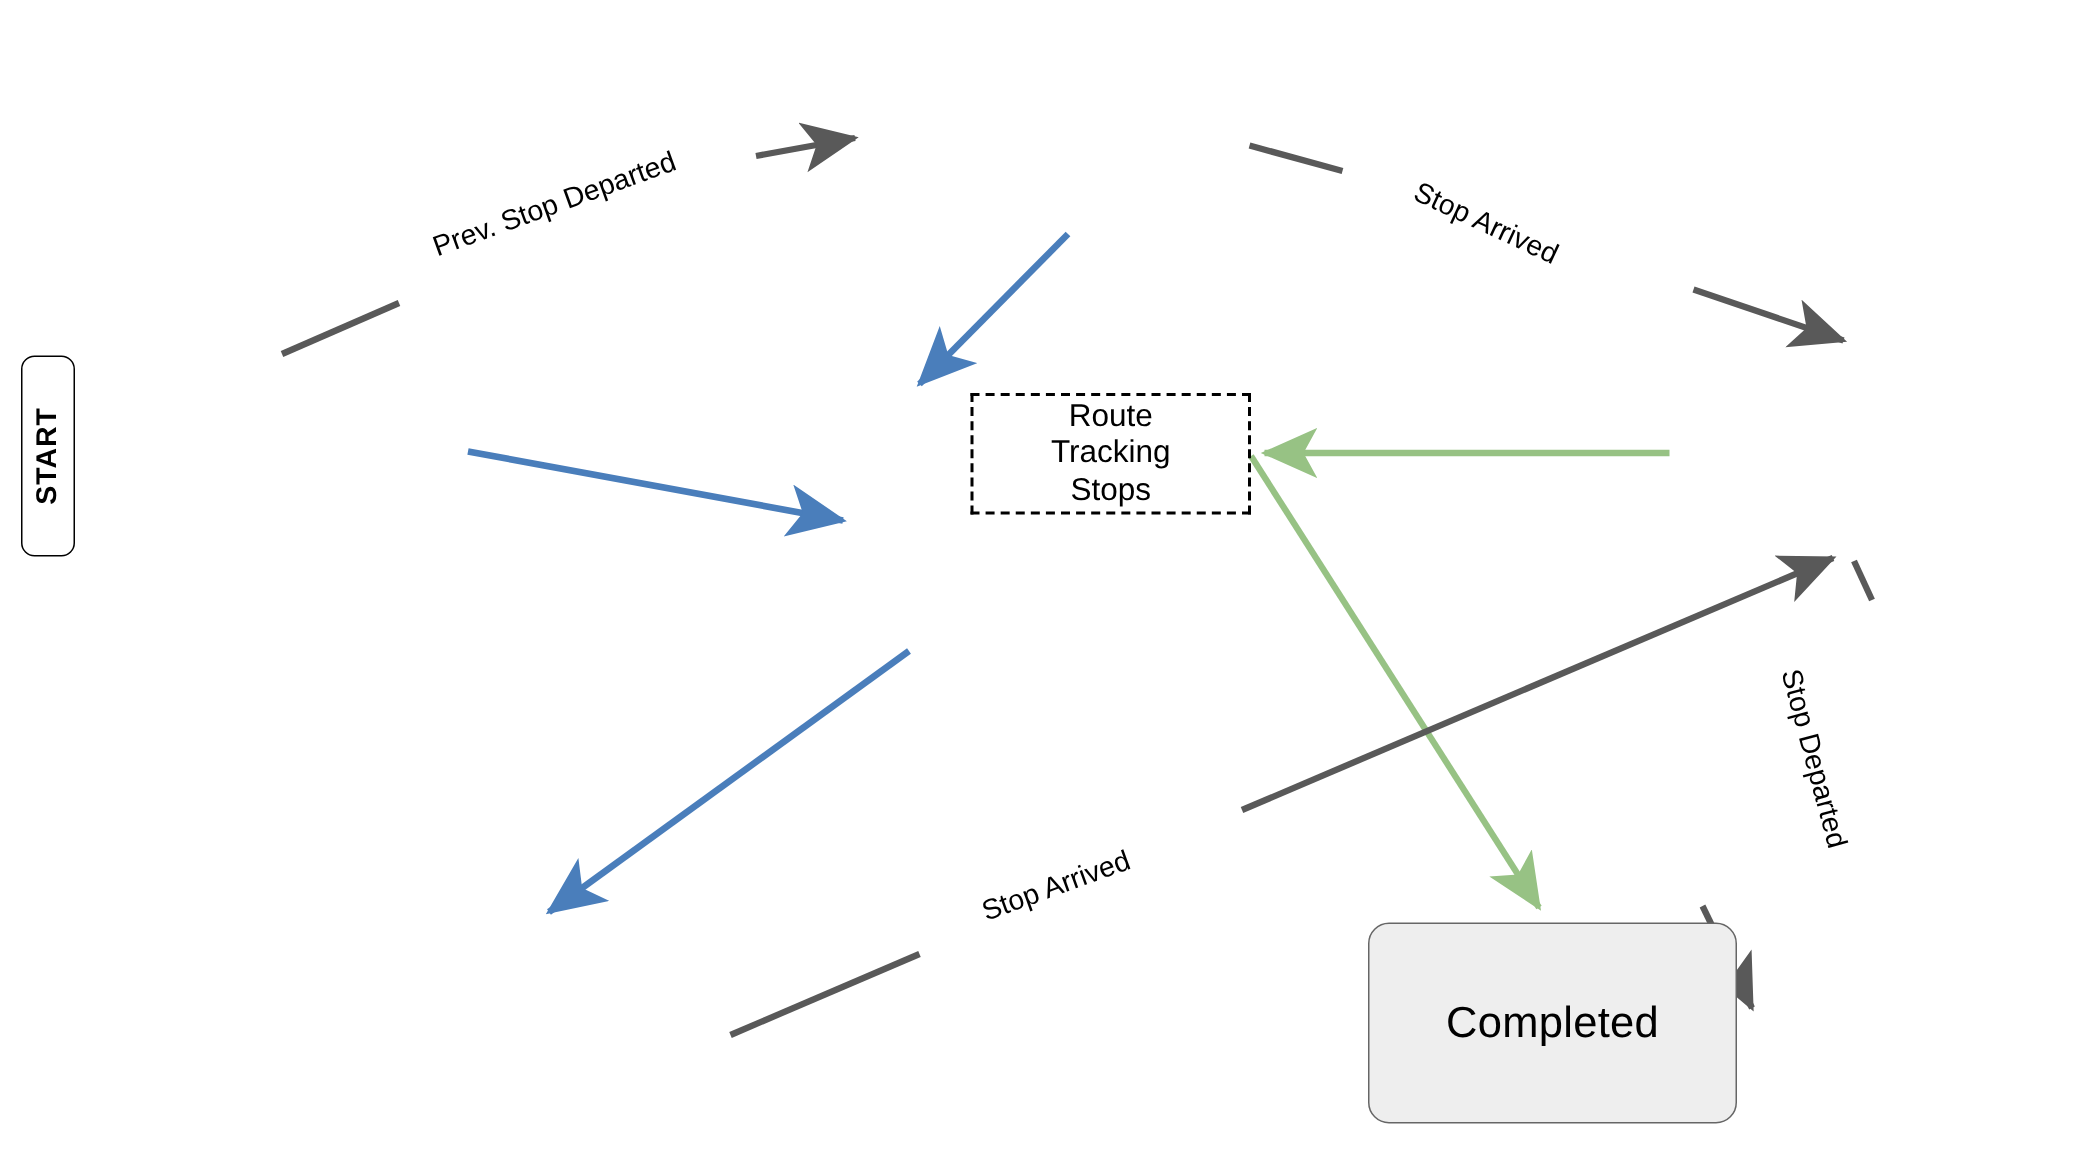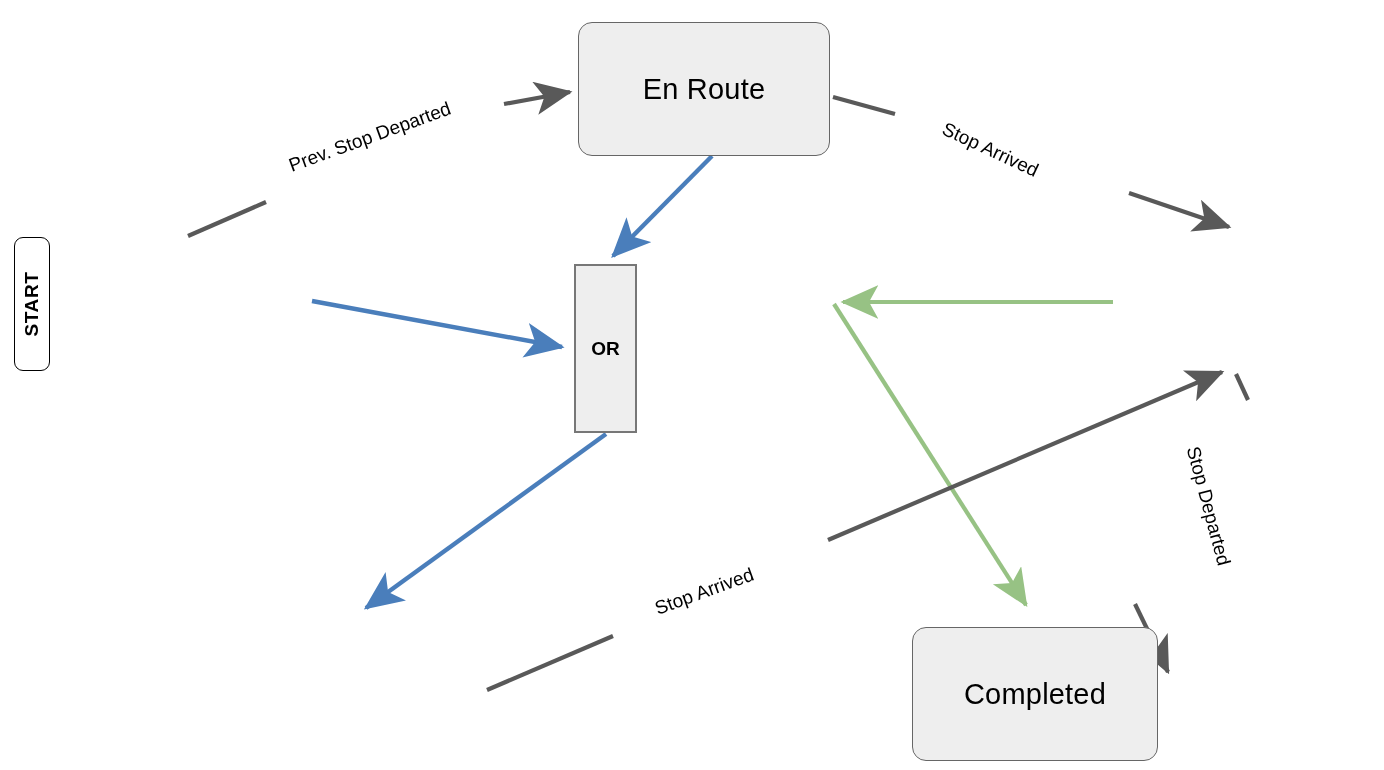--- a/index.html
+++ b/index.html
@@ -158,34 +158,31 @@
       <path d="M 1236,374 L 1248,400" stroke="#595959" stroke-width="4.2" fill="none"></path>
       <path d="M 1135,604 L 1168,672" stroke="#595959" stroke-width="4.2" fill="none" marker-end="url(#ah-dark)"></path>
     </g>
   </svg>
 
   <div class="start-badge" style="left:14px; top:237px; width:36px; height:134px;">
     <span>START</span>
   </div>
 
 
-  <div class="node" style="left:578px; top:22px; width:252px; height:134px;">
-    <span>En Route</span>
+
+
+
+  <div class="node" style="left:912px; top:615px; width:246px; height:134px;">
+    <span>Completed</span>
   </div>
 
 
-
-  <div class="node" style="left:912px; top:615px; width:246px; height:134px;margin-top:12px;">
-    <span>Completed</span>
-  </div>
-
-  <div class="gate" style="left:574px; top:264px; width:63px; height:169px;">
-    <span>OR</span>
-  </div>
-
+  <div class="cond-box" style="left:647px; top:262px; width:187px; height:81px;">Route
+Tracking
+Stops</div>
 
 
   <div class="edge-label" style="left:286px; top:156px; transform: rotate(-20deg);">Prev. Stop Departed</div>
 
   <div class="edge-label" style="left:948px; top:118px; transform: rotate(25deg);">Stop Arrived</div>
 
   <div class="edge-label" style="left:652px; top:599px; transform: rotate(-20deg);">Stop Arrived</div>
 
   <div class="edge-label" style="left:1203px; top:444px; transform: rotate(75deg);">Stop Departed</div>
 

